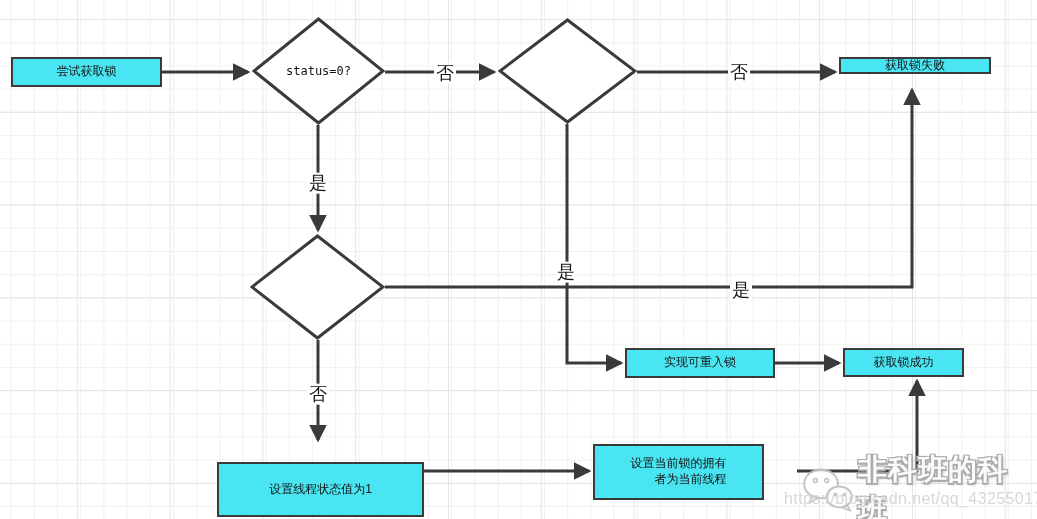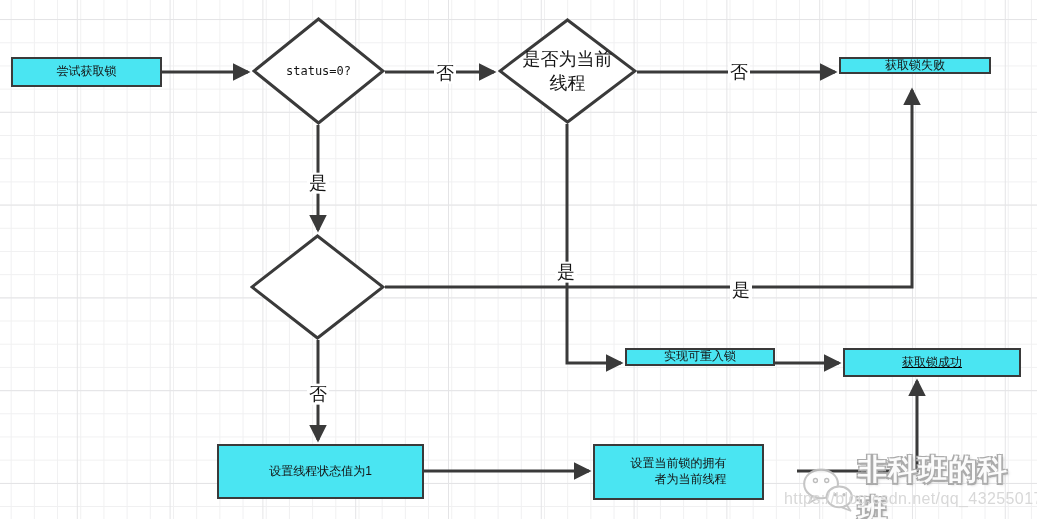--- a/index.html
+++ b/index.html
@@ -89,38 +89,36 @@
       <div class="node diamond mono" style="left: 252px; top: 17px; width: 133px; height: 108px;">
         <svg viewBox="0 0 133 108" preserveAspectRatio="none">
           <polygon points="66.5,2 131,54 66.5,106 2,54"></polygon>
         </svg>
         <span class="diamond-label">status=0?</span>
       </div>
       <div class="node diamond" style="left: 498px; top: 18px; width: 139px; height: 106px;">
         <svg viewBox="0 0 139 106" preserveAspectRatio="none">
           <polygon points="69.5,2 137,53 69.5,104 2,53"></polygon>
         </svg>
-        <span class="diamond-label">是否为当前
-线程</span>
       </div>
       <div class="node rect" style="left: 839px; top: 57px; width: 152px; height: 17px;">
         <span class="node-label">获取锁失败</span>
       </div>
       <div class="node diamond" style="left: 250px; top: 234px; width: 135px; height: 106px;">
         <svg viewBox="0 0 135 106" preserveAspectRatio="none">
           <polygon points="67.5,2 133,53 67.5,104 2,53"></polygon>
         </svg>
       </div>
-      <div class="node rect" style="left: 625px; top: 348px; width: 150px; height: 18px;">
+      <div class="node rect" style="left: 625px; top: 348px; width: 150px; height: 30px;">
         <span class="node-label">实现可重入锁</span>
       </div>
-      <div class="node rect" style="left: 843px; top: 348px; width: 178px; height: 29px; text-decoration: underline;">
+      <div class="node rect" style="left: 843px; top: 348px; width: 121px; height: 29px;">
         <span class="node-label">获取锁成功</span>
       </div>
-      <div class="node rect" style="left: 217px; top: 444px; width: 207px; height: 55px;">
+      <div class="node rect" style="left: 217px; top: 462px; width: 207px; height: 55px;">
         <span class="node-label">设置线程状态值为1</span>
       </div>
       <div class="node rect" style="left: 593px; top: 444px; width: 171px; height: 56px;">
         <span class="node-label">设置当前锁的拥有
 者为当前线程</span>
       </div>
     </div>
   <div id="label-layer">
       <div class="edge-label" style="left: 445px; top: 73px;">否</div>
       <div class="edge-label" style="left: 739px; top: 72px;">否</div>

